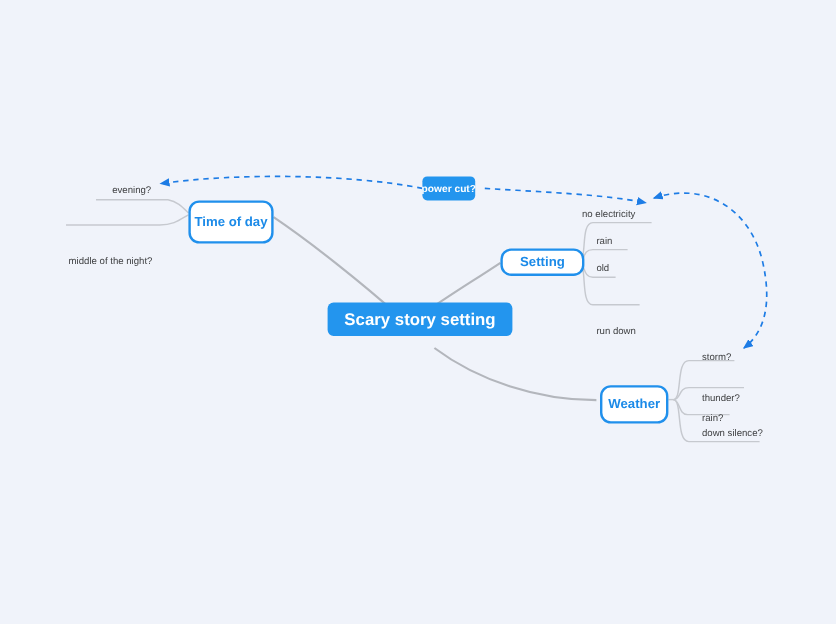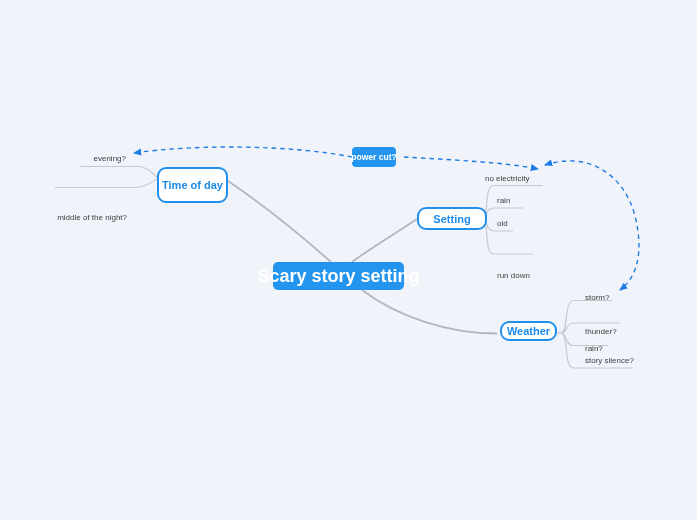--- a/index.html
+++ b/index.html
@@ -26,24 +26,24 @@
     display:flex;align-items:center;justify-content:center;
     background:#ffffff;border:2px solid var(--blue-border);
     border-radius:9px;color:var(--blue-text);
     font-weight:bold;font-size:11px;cursor:pointer;
     white-space:nowrap;
   }
   .filled{
     background:var(--blue);border:none;color:#ffffff;
     border-radius:5px;
   }
-  #root-node{left:273px;top:262px;width:131px;height:28px;font-size:18px;}
+  #root-node{left:273px;top:252px;width:154px;height:28px;font-size:14px;}
   #node-time-of-day{left:157px;top:167px;width:71px;height:36px;}
   #node-setting{left:417px;top:207px;width:70px;height:23px;}
-  #node-weather{left:500px;top:321px;width:57px;height:20px;}
+  #node-weather{left:500px;top:321px;width:57px;height:32px;}
   #node-power-cut{left:352px;top:147px;width:44px;height:20px;font-size:8.5px;border-radius:4px;}
 
   .child-label{
     position:absolute;font-size:8px;line-height:10px;
     color:var(--child-text);white-space:nowrap;cursor:pointer;
   }
   .align-right{text-align:right;}
 </style>
 </head>
 <body>
@@ -103,15 +103,15 @@
   <div class="child-label align-right" style="right:570px;top:193px;margin-top:20px;">middle of the night?</div>
 
   <div class="child-label" style="left:485px;top:173.5px;">no electricity</div>
   <div class="child-label" style="left:497px;top:196px;">rain</div>
   <div class="child-label" style="left:497px;top:219px;">old</div>
   <div class="child-label" style="left:497px;top:242px;margin-top:29px;">run down</div>
 
   <div class="child-label" style="left:585px;top:293px;">storm?</div>
   <div class="child-label" style="left:585px;top:311px;margin-top:16px;">thunder?</div>
   <div class="child-label" style="left:585px;top:344px;">rain?</div>
-  <div class="child-label" style="left:585px;top:356px;">story silence?</div>
+  <div class="child-label" style="left:585px;top:356px;">down silence?</div>
 
 </div>
 
 </body></html>

